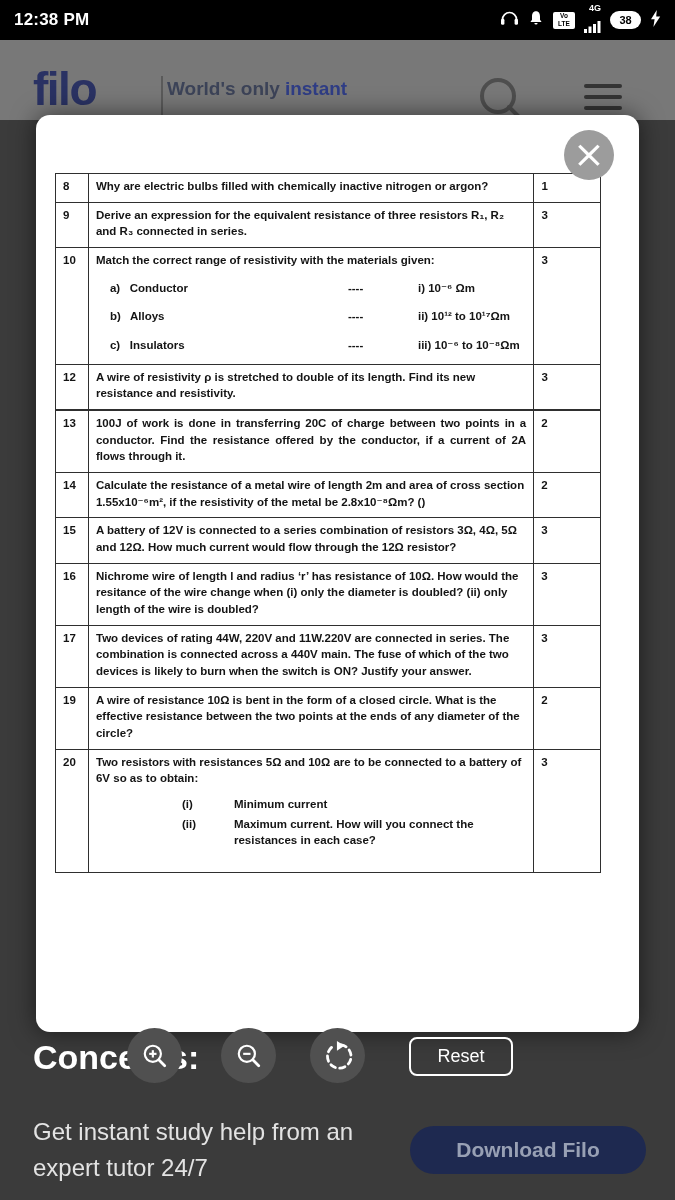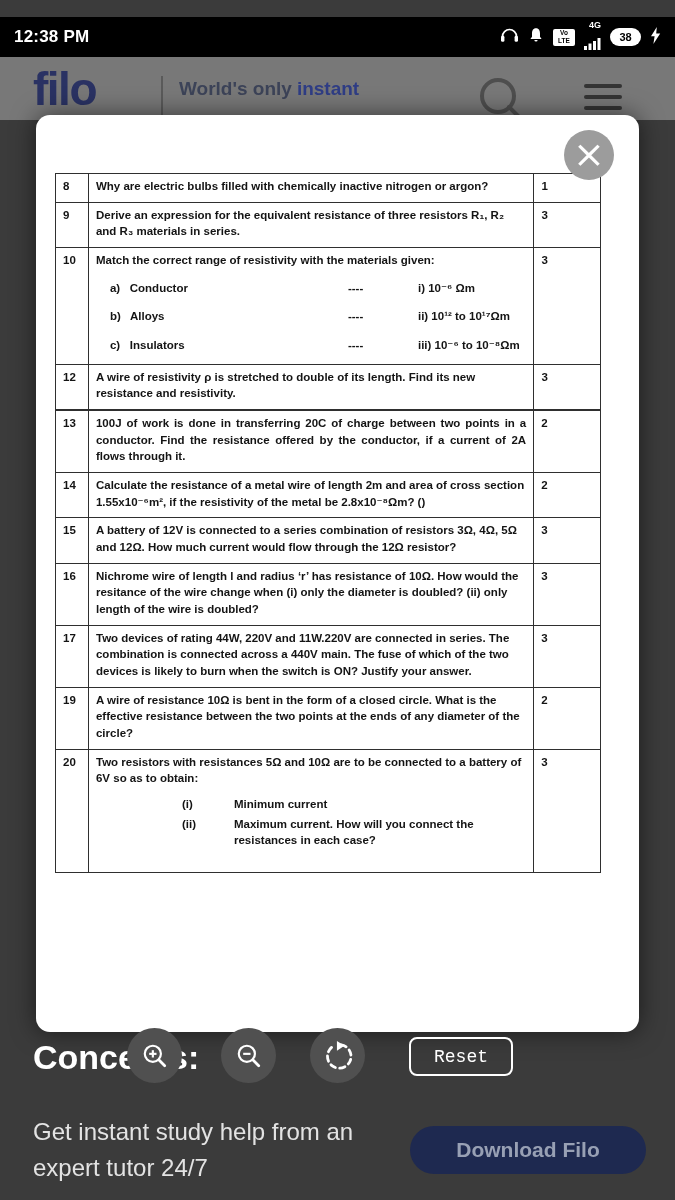--- a/index.html
+++ b/index.html
@@ -6,21 +6,21 @@
   html,body { width: 675px; height: 1200px; }
   body {
     position: relative;
     background: #3b3b3b;
     font-family: "Liberation Sans", "DejaVu Sans", sans-serif;
     overflow: hidden;
   }
 
   
   .status-bar {
-    position: absolute; top: 17px; left: 0; width: 675px; height: 40px;
+    position: absolute; top: 0; left: 0; width: 675px; height: 40px;
     background: #000; color: #fff;
     display: flex; align-items: center; justify-content: space-between;
     padding: 0 14px; z-index: 30;
   }
   .sb-time { font-size: 17px; font-weight: 600; letter-spacing: .2px; }
   .sb-right { display: flex; align-items: center; gap: 9px; }
   .volte-badge {
     width: 22px; height: 17px; background: #fff; border-radius: 2px;
     color: #000; font-size: 6.5px; font-weight: 700; line-height: 8px;
     display: flex; flex-direction: column; align-items: center; justify-content: center;
@@ -36,21 +36,21 @@
   
   .app-header {
     position: absolute; top: 40px; left: 0; width: 675px; height: 80px;
     background: #787878; z-index: 1;
   }
   .logo {
     position: absolute; left: 33px; top: 22px;
     font-size: 46px; font-weight: 800; letter-spacing: -1.5px; color: #2a3263;
   }
   .v-divider { position: absolute; left: 161px; top: 36px; width: 2px; height: 44px; background: #5a5a5a; }
-  .tagline { position: absolute; left: 179px; top: 38px; font-size: 19px; font-weight: 600; }
+  .tagline { position: absolute; left: 167px; top: 38px; font-size: 19px; font-weight: 600; }
   .tagline .tp { color: #3c4358; }
   .tagline .hl { color: #2f3d85; margin-left: 5px; }
   .search-btn { position: absolute; left: 478px; top: 36px; width: 44px; height: 44px; }
   .menu-btn { position: absolute; left: 584px; top: 44px; width: 38px; display: flex; flex-direction: column; gap: 7px; }
   .menu-btn i { display: block; height: 4px; background: #343434; border-radius: 2px; }
 
   
   .modal-card {
     position: absolute; left: 36px; top: 115px; width: 603px; height: 917px;
     background: #fff; border-radius: 14px;
@@ -93,21 +93,21 @@
     background: #505050; border: none; z-index: 12;
     display: flex; align-items: center; justify-content: center; cursor: pointer;
   }
   .ctrl-zoom-in { left: 127px; }
   .ctrl-zoom-out { left: 221px; }
   .ctrl-rotate { left: 310px; }
   .reset-btn {
     position: absolute; left: 409px; top: 1037px; width: 104px; height: 39px; z-index: 12;
     background: transparent; border: 2px solid #fff; border-radius: 8px;
     color: #fff; font-size: 18px; font-weight: 400; cursor: pointer;
-    font-family: Liberation Mono, monospace;
+    font-family: Liberation Sans, sans-serif;
   }
 
   
   .help-text {
     position: absolute; left: 33px; top: 1114px; width: 368px; z-index: 11;
     color: #e3e3e3; font-size: 24px; line-height: 36px; font-weight: 400;
   }
   .download-btn {
     position: absolute; left: 410px; top: 1126px; width: 236px; height: 48px; z-index: 12;
     background: #1e2950; border: none; border-radius: 24px;
@@ -184,21 +184,21 @@
           <tr>
             <td class="col-num">8</td>
             <td class="col-q">
               <div class="para">Why are electric bulbs filled with chemically inactive nitrogen or argon?</div>
             </td>
             <td class="col-marks">1</td>
           </tr>
           <tr>
             <td class="col-num">9</td>
             <td class="col-q">
-              <div class="para">Derive an expression for the equivalent resistance of three resistors R₁, R₂ and R₃ materials in series.</div>
+              <div class="para">Derive an expression for the equivalent resistance of three resistors R₁, R₂ and R₃ connected in series.</div>
             </td>
             <td class="col-marks">3</td>
           </tr>
           <tr>
             <td class="col-num">10</td>
             <td class="col-q">
               <div class="para">Match the correct range of resistivity with the materials  given:</div>
               <div class="match"><span class="m-left">a)   Conductor</span><span class="m-dash">----</span><span class="m-right">i) 10⁻⁶ Ωm</span><span class="m-left">b)   Alloys</span><span class="m-dash">----</span><span class="m-right">ii) 10¹² to 10¹⁷Ωm</span><span class="m-left">c)   Insulators</span><span class="m-dash">----</span><span class="m-right">iii) 10⁻⁶ to 10⁻⁸Ωm</span></div>
             </td>
             <td class="col-marks">3</td>

